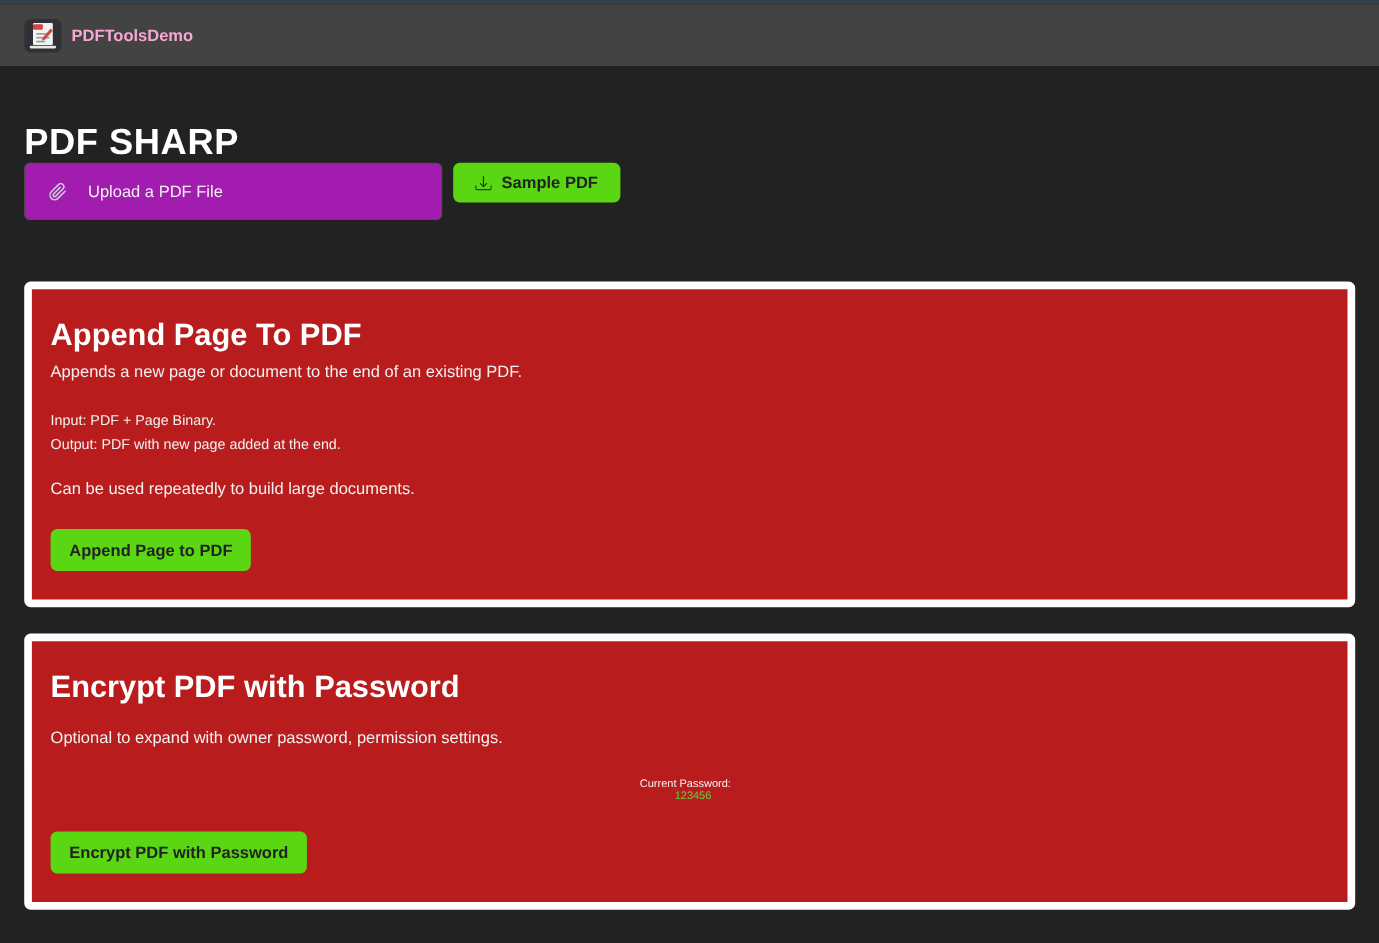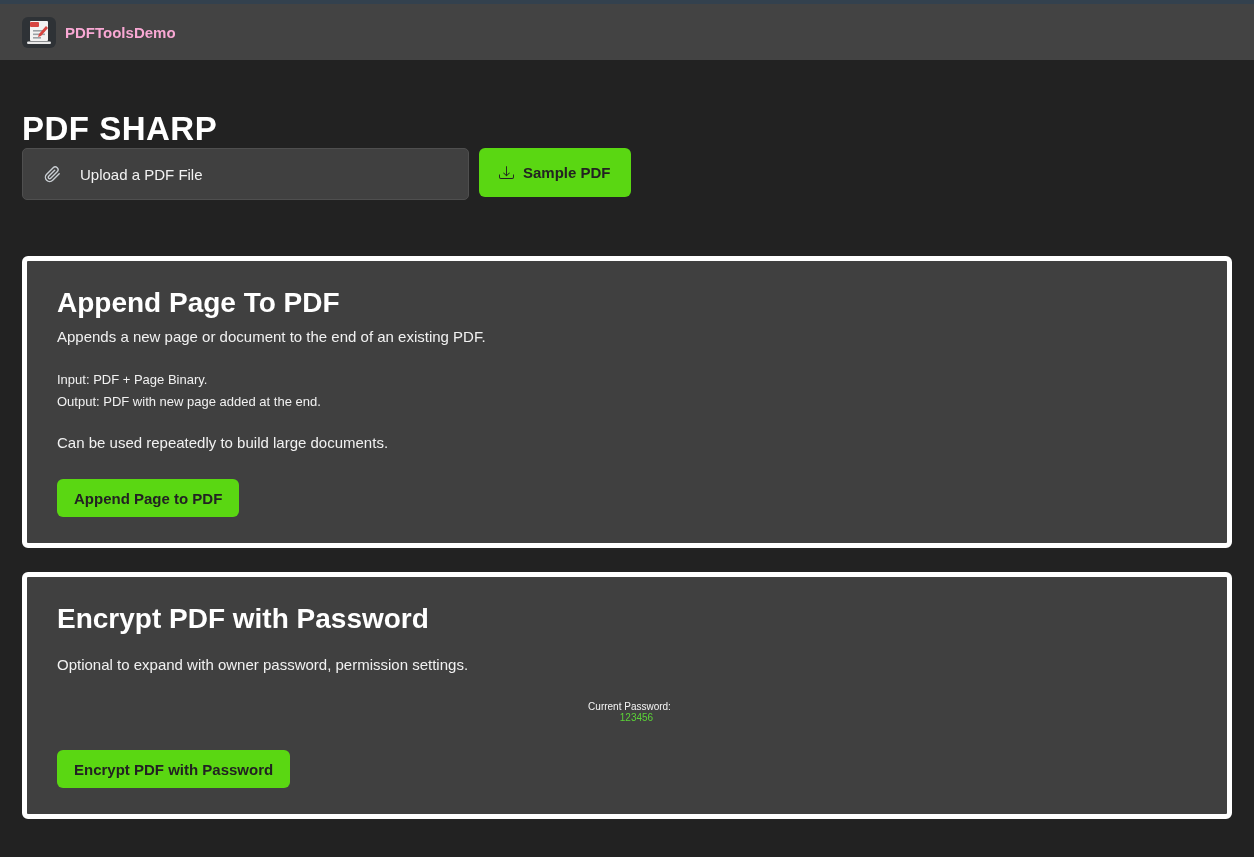--- a/index.html
+++ b/index.html
@@ -25,41 +25,41 @@
   .header-row {
     margin-top: 42px;
     display: flex; justify-content: space-between; align-items: flex-start; flex-direction: column;
   }
   h1.page-title {
     color: #ffffff; font-size: 33px; font-weight: 600; letter-spacing: 0.5px;
     margin-top: 8px;
   }
   .header-actions { display: flex; align-items: flex-start; gap: 10px; }
   .upload-box {
-    width: 447px; height: 52px;
-    background: #404040; border: 1px solid #4f4f4f; border-radius: 5px;
+    width: 380px; height: 52px;
+    background: #a21caf; border: 1px solid #4f4f4f; border-radius: 5px;
     display: flex; align-items: center; padding-left: 21px; gap: 19px;
     cursor: pointer;
   }
   .upload-box .clip { display: inline-flex; color: #c9ced3; }
   .upload-label { color: #f2f2f2; font-size: 15px; }
 
   .btn-green {
     background: #5ad712; color: #222222;
     border: none; border-radius: 6px;
     font-family: inherit; font-size: 15px; font-weight: 700;
     cursor: pointer;
     display: inline-flex; align-items: center; justify-content: center; gap: 9px;
   }
-  .btn-sample { height: 49px; padding: 0 20px; }
+  .btn-sample { height: 36px; padding: 0 20px; }
   .btn-sample .dl-icon { display: inline-flex; }
 
   .card {
-    background: #404040; border: 5px solid #ffffff; border-radius: 6px;
-    padding: 26px 25px 26px 30px;
+    background: #b91c1c; border: 7px solid #ffffff; border-radius: 6px;
+    padding: 26px 25px 26px 17px;
   }
   .card-append { margin-top: 56px; }
   .card-encrypt { margin-top: 24px; }
   .card h2 { color: #ffffff; font-size: 28px; font-weight: 600; }
   .card .subtitle { margin-top: 9px; font-size: 15px; color: #f1f1f1; }
   .card .io-lines { margin-top: 24px; }
   .card .line { font-size: 13px; line-height: 22px; color: #f1f1f1; }
   .card .note { margin-top: 21px; font-size: 15px; color: #f1f1f1; }
   .pw-row { margin-top: 28px; display: flex; align-items: center; font-size: 10px; flex-direction: column; }
   .pw-label { color: #f5f5f5; font-weight: 400; }

